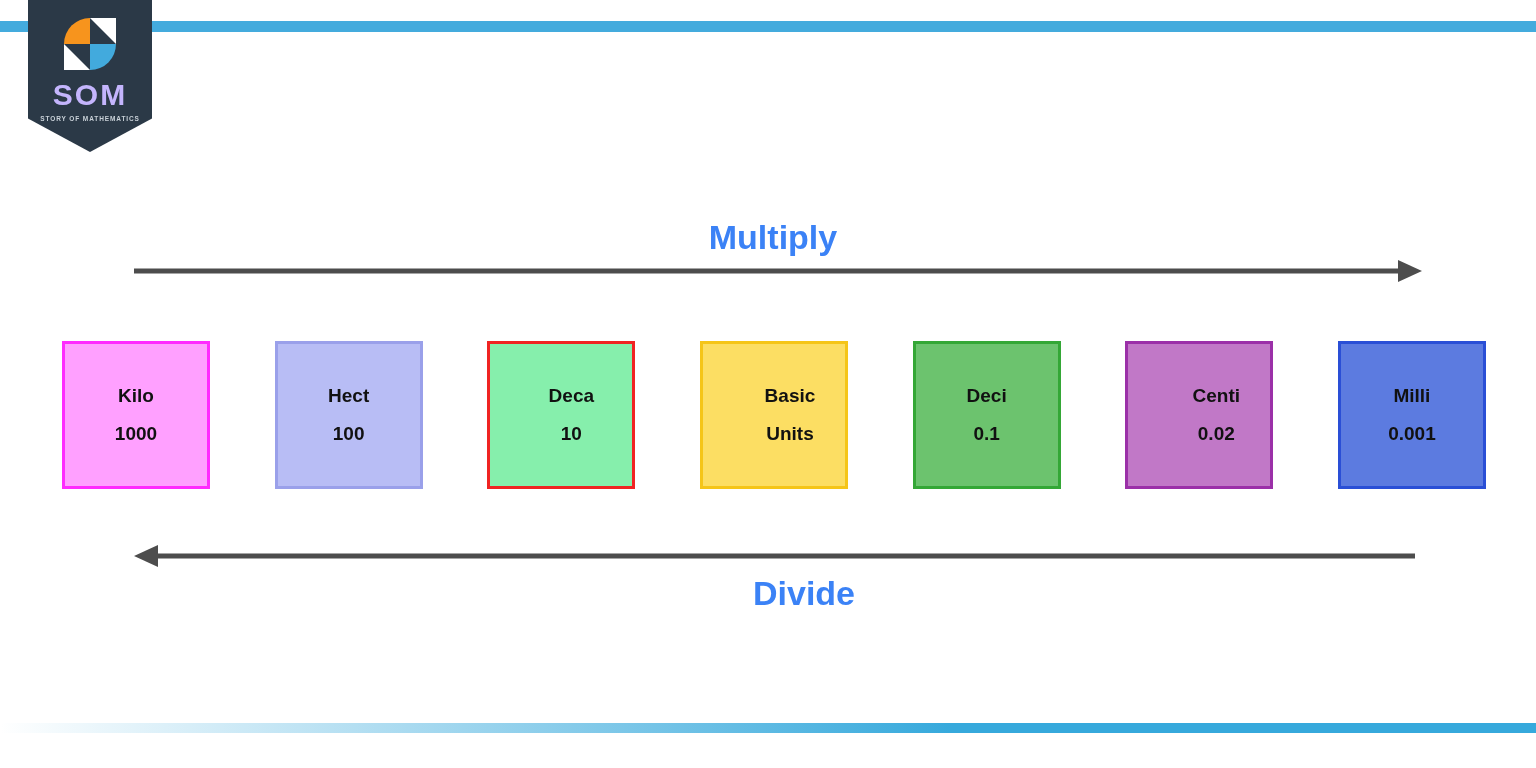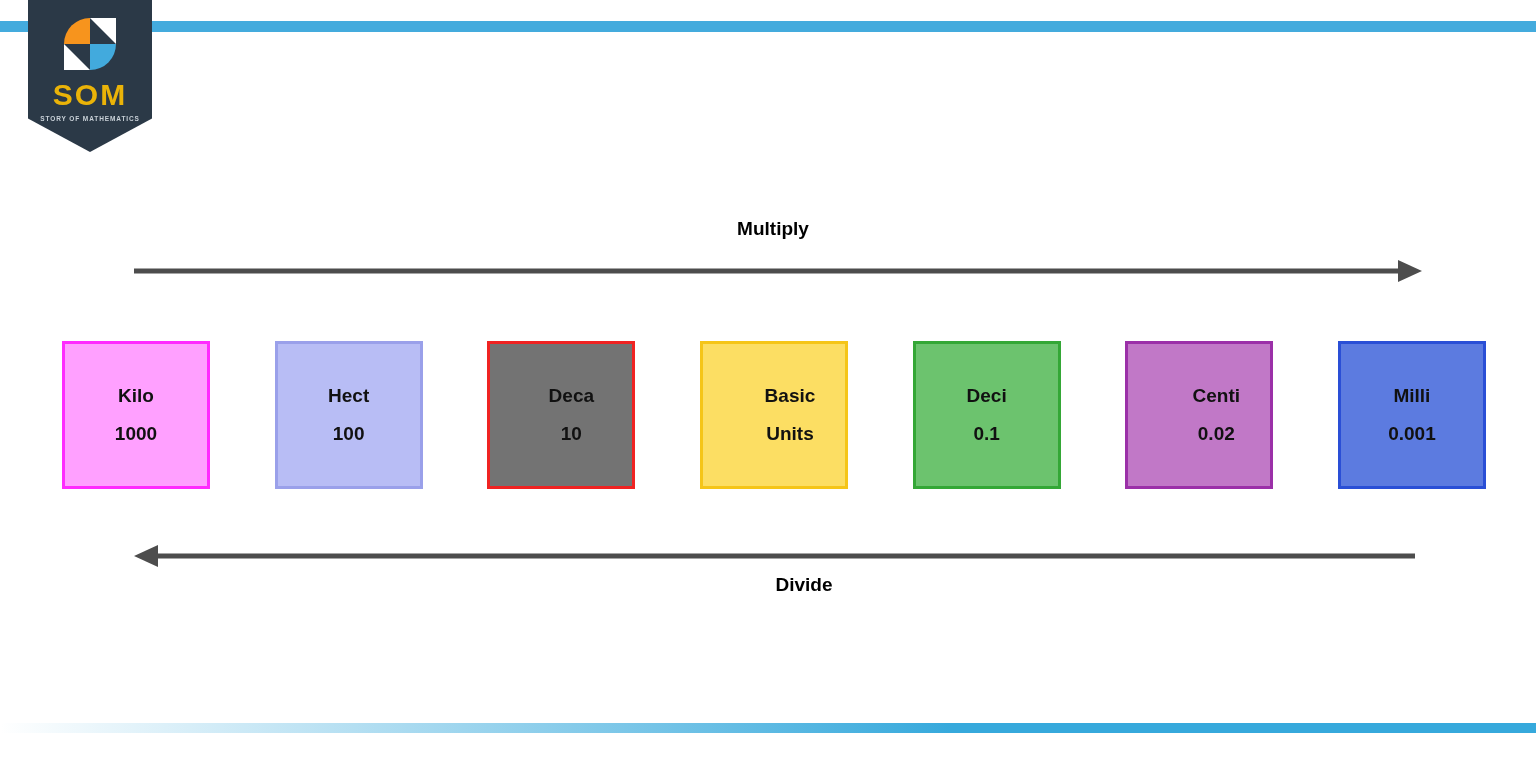--- a/index.html
+++ b/index.html
@@ -35,21 +35,21 @@
     margin-top:10px; font-size:30px; font-weight:bold;
     letter-spacing:2px; line-height:1;
   }
   .logo-tagline {
     margin-top:5px; font-size:6.5px; font-weight:bold; letter-spacing:0.9px;
   }
 
   
   .arrow-label {
     position:absolute; width:400px; text-align:center;
-    font-size:19px; font-weight:bold; color:#000000;
+    font-size:34px; font-weight:bold; color:#3b82f6;
   }
   #multiply-label { left:573px; top:218px; }
   #divide-label   { left:604px; top:574px; }
 
   
   .arrow-svg { position:absolute; }
   #arrow-multiply { left:130px; top:258px; }
   #arrow-divide   { left:130px; top:543px; }
 
   
@@ -82,41 +82,41 @@
 
   <div class="top-stripe" style="background: rgb(68, 171, 221);"></div>
 
   <div class="logo-badge" style="background: rgb(43, 57, 71);">
     <div class="logo-mark">
       <span class="q q-tl" style="background: rgb(247, 148, 29);"></span>
       <span class="q q-tr" style="background: rgb(255, 255, 255);"></span>
       <span class="q q-bl" style="background: rgb(255, 255, 255);"></span>
       <span class="q q-br" style="background: rgb(66, 170, 221);"></span>
     </div>
-    <div class="logo-wordmark" style="color: #eab308;">SOM</div>
+    <div class="logo-wordmark" style="color: #c4b5fd;">SOM</div>
     <div class="logo-tagline" style="color: rgb(201, 209, 216);">STORY OF MATHEMATICS</div>
   </div>
 
   <div class="arrow-label" id="multiply-label">Multiply</div>
 
   <svg class="arrow-svg" id="arrow-multiply" width="1296" height="26" viewBox="0 0 1296 26">
     <line x1="4" y1="13" x2="1272" y2="13" stroke="#4D4D4D" stroke-width="5"></line>
     <polygon points="1268,2 1292,13 1268,24" fill="#4D4D4D"></polygon>
   </svg>
 
   <div class="boxes-row">
     <div class="unit-box" style="background: rgb(255, 160, 255); border-color: rgb(255, 43, 255);">
       <span class="unit-name">Kilo</span>
       <span class="unit-value">1000</span>
     </div>
     <div class="unit-box" style="background: rgb(184, 189, 245); border-color: rgb(154, 160, 234);">
       <span class="unit-name">Hect</span>
       <span class="unit-value">100</span>
     </div>
-    <div class="unit-box" style="background: #737373; border-color: rgb(240, 35, 34); padding-left: 20px;">
+    <div class="unit-box" style="background: #86efac; border-color: rgb(240, 35, 34); padding-left: 20px;">
       <span class="unit-name">Deca</span>
       <span class="unit-value">10</span>
     </div>
     <div class="unit-box" style="background: rgb(252, 222, 99); border-color: rgb(245, 197, 24); padding-left: 32px;">
       <span class="unit-name">Basic</span>
       <span class="unit-value">Units</span>
     </div>
     <div class="unit-box" style="background: rgb(108, 195, 110); border-color: rgb(52, 167, 54);">
       <span class="unit-name">Deci</span>
       <span class="unit-value">0.1</span>

